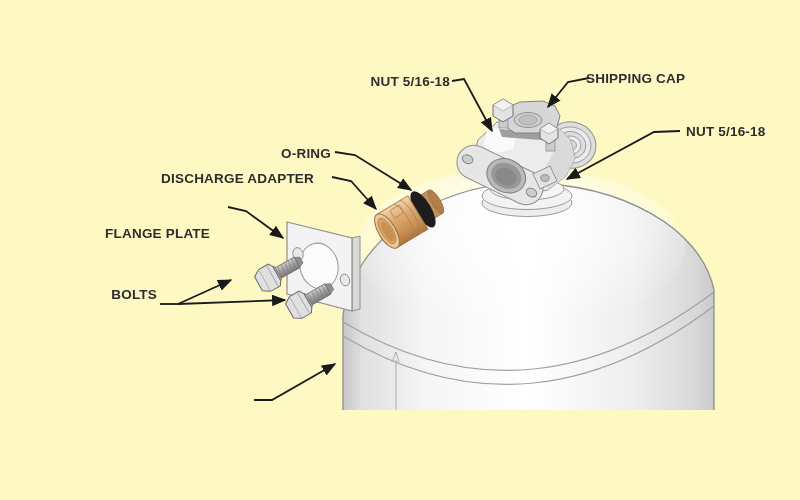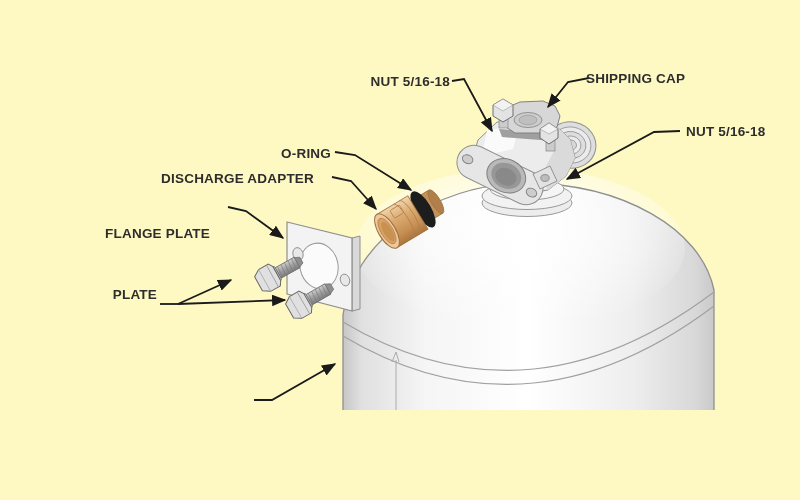--- a/index.html
+++ b/index.html
@@ -165,19 +165,19 @@
 
   <div class="lbl" style="left:686px;top:124px;">NUT 5/16-18</div>
 
   <div class="lbl ta-r" style="left:181px;top:146px;width:150px;">O-RING</div>
 
   <div class="lbl ta-r" style="left:113px;top:171px;width:201px;">DISCHARGE ADAPTER</div>
 
   <div class="lbl ta-r" style="left:60px;top:201px;width:150px;margin-top:25px;">FLANGE PLATE</div>
 
   <div class="lbl ta-r" style="left:0px;top:287px;width:157px;">
-    <span>PLATE</span>
+    <span>BOLTS</span>
   </div>
 
   <div class="lbl ta-r lh16" style="left:85px;top:386px;width:163px;">
   </div>
 
 </div>
 
 </body></html>

